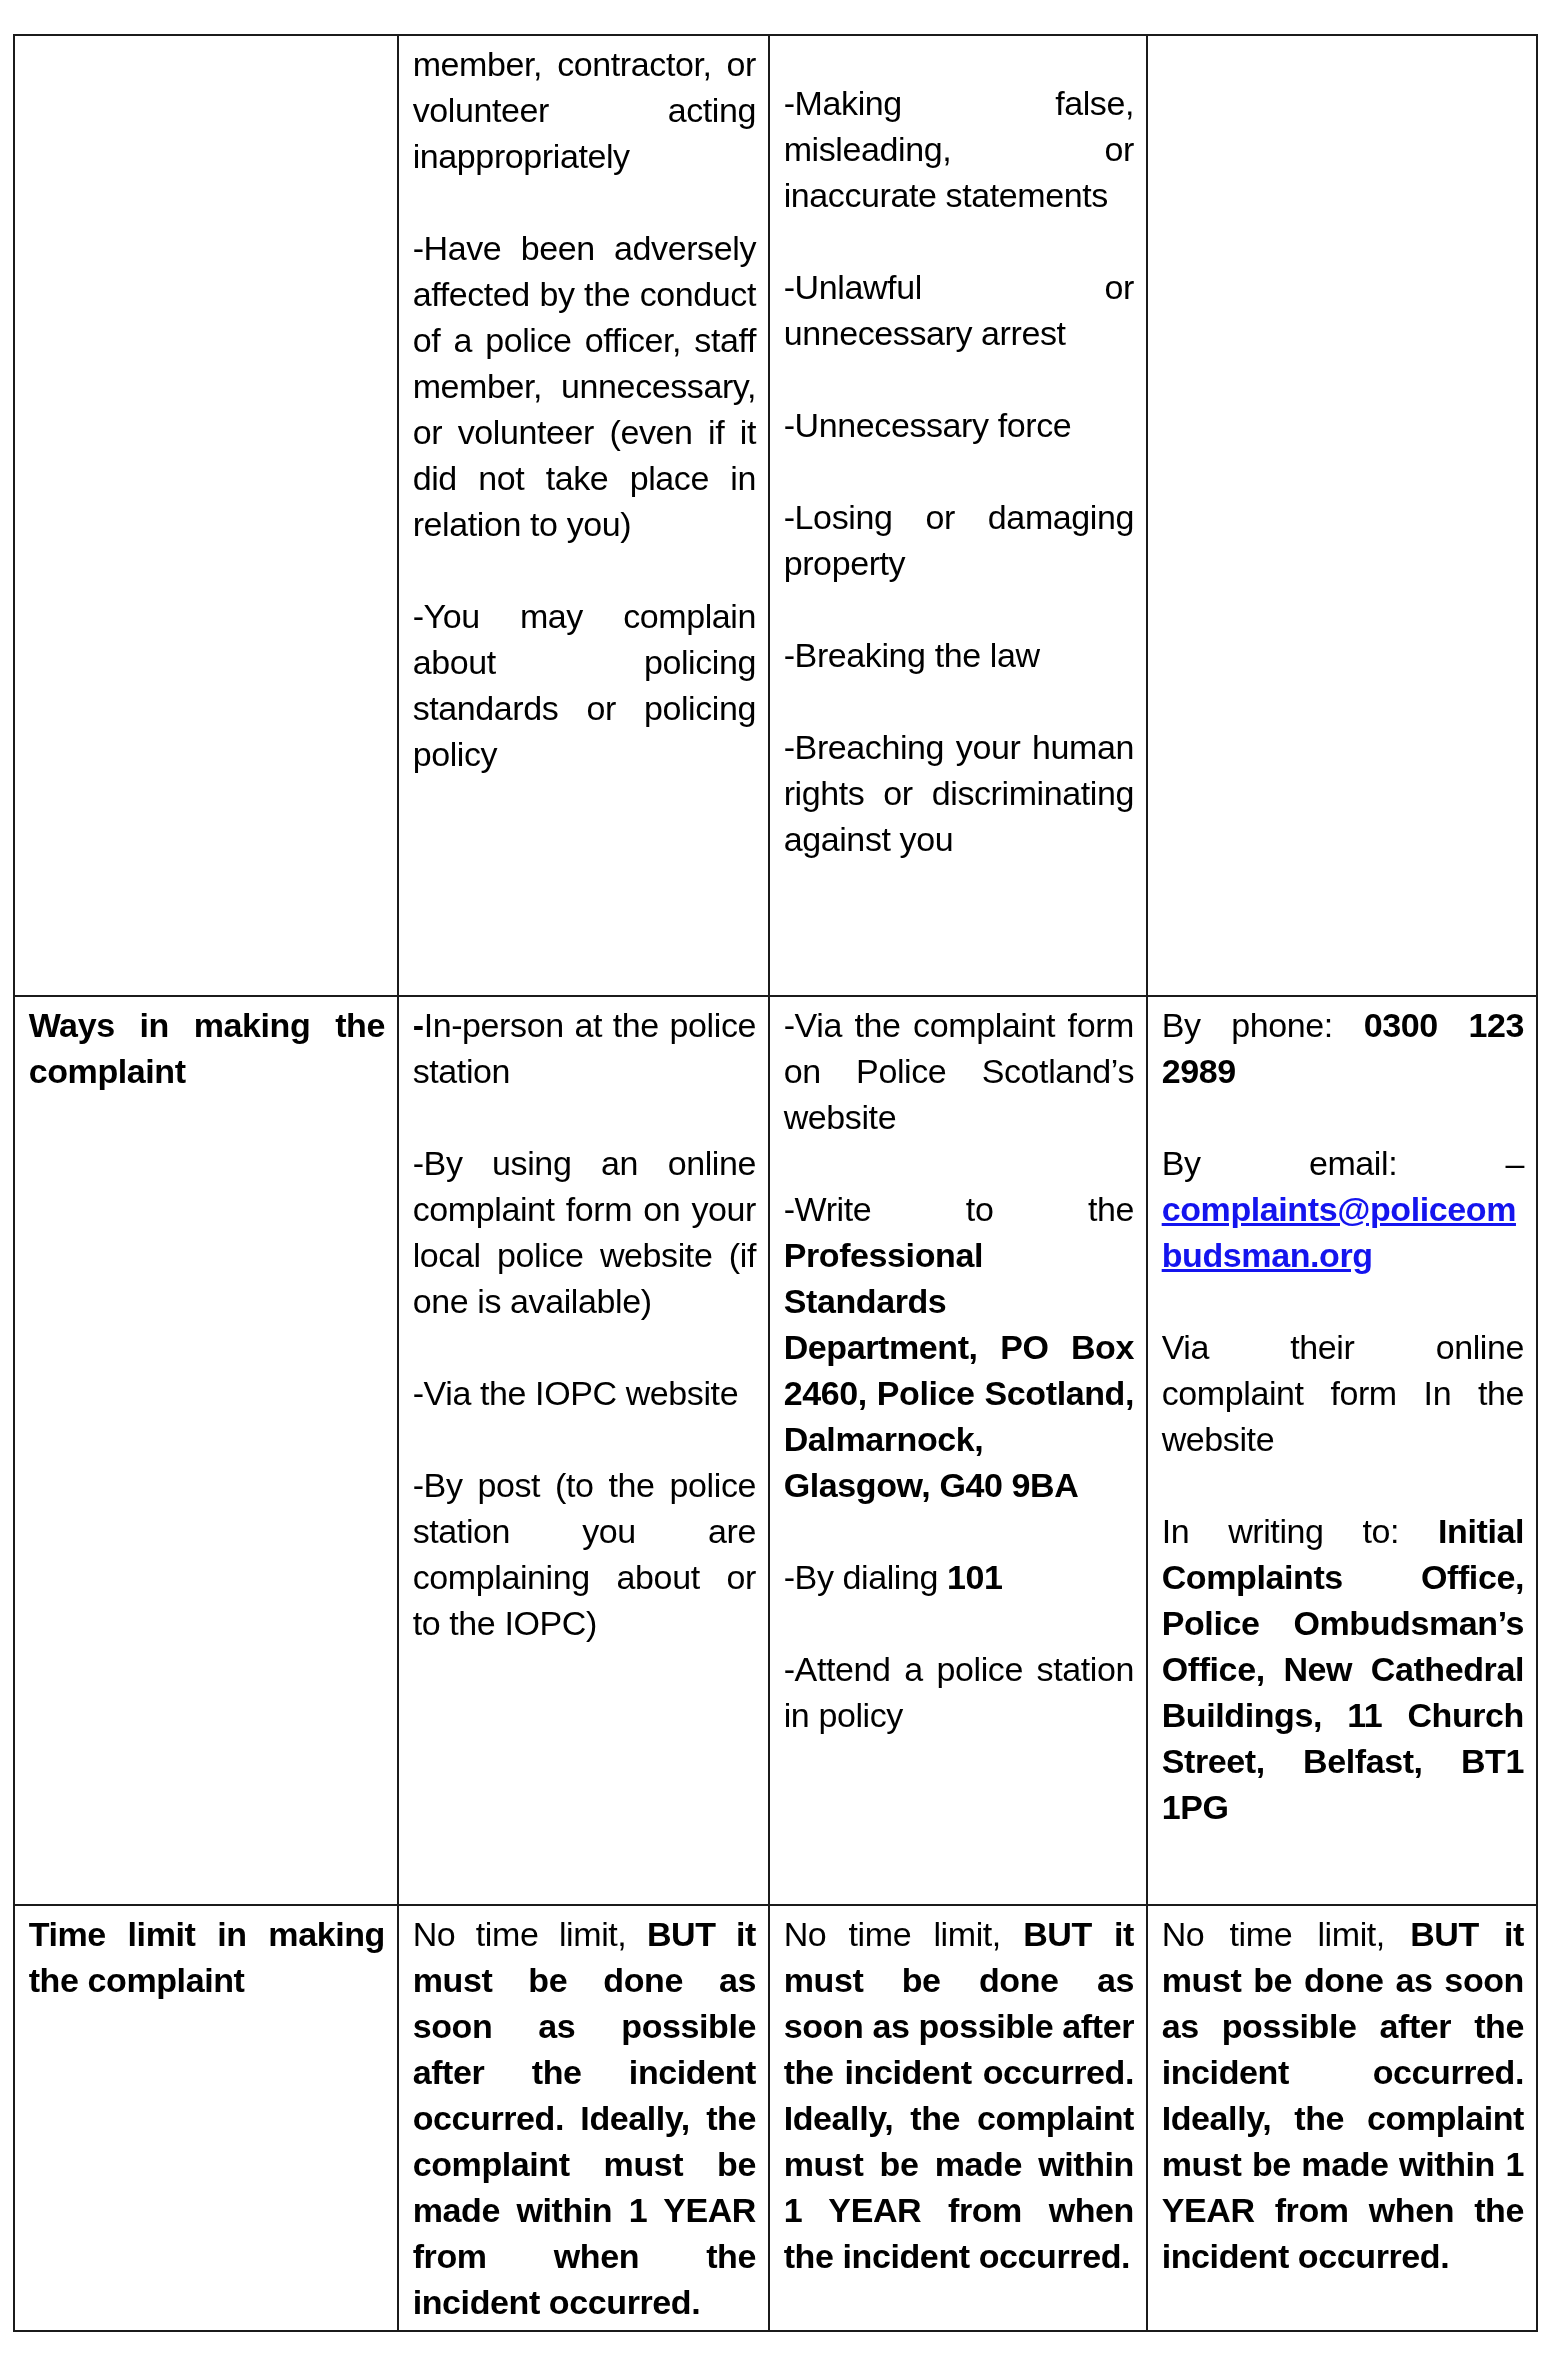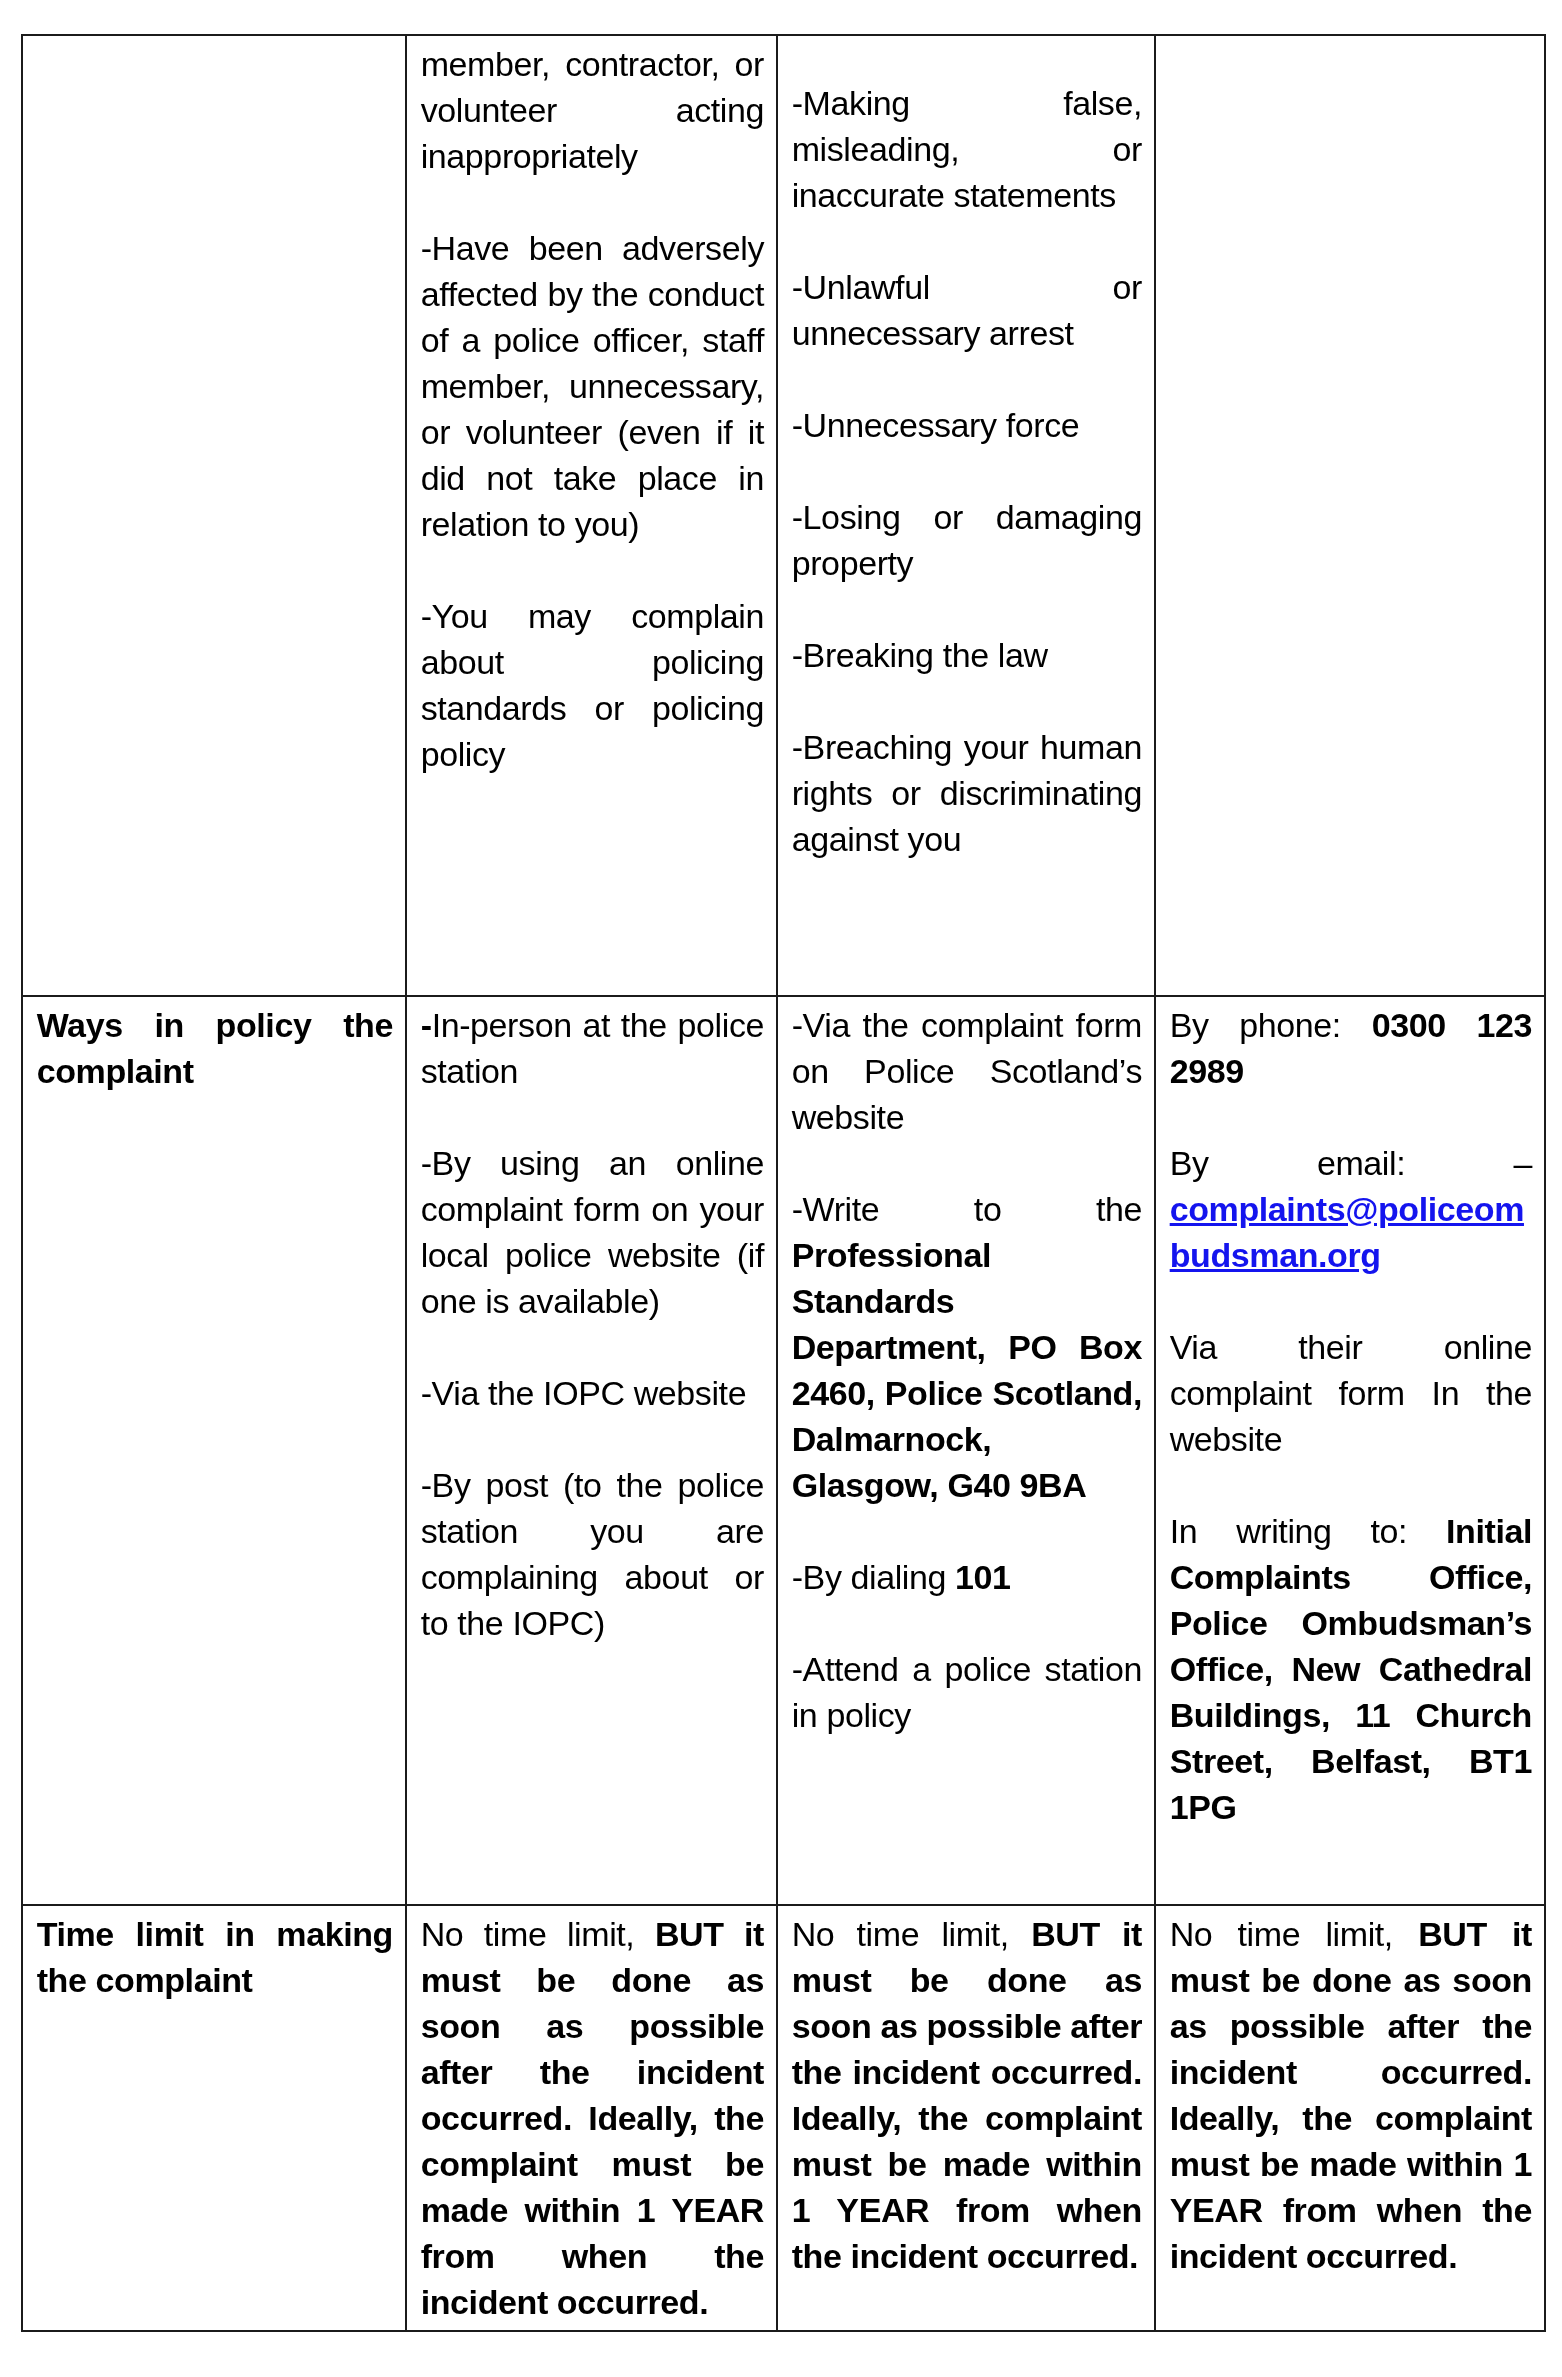--- a/index.html
+++ b/index.html
@@ -41,21 +41,21 @@
     color:var(--link-color);
     font-weight:700;
     text-decoration:underline;
     word-break:break-all;
   }
 </style>
 </head>
 <body>
 
 <div class="page">
-  <table class="doc-table" id="doc-table" style="left: 21px; top: 34px; width: 1523px;">
+  <table class="doc-table" id="doc-table" style="left: 13px; top: 34px; width: 1523px;">
     <colgroup id="doc-colgroup">
         <col style="width: 384px;">
         <col style="width: 371px;">
         <col style="width: 378px;">
         <col style="width: 390px;">
       </colgroup>
     <tbody id="doc-tbody">
         <tr style="height: 961px;">
           <td class="cell"></td>
           <td class="cell">
@@ -75,21 +75,21 @@
             <p class="para"><span class="">-Losing or damaging property</span></p>
             <p class="para blank">&nbsp;</p>
             <p class="para"><span class="">-Breaking the law</span></p>
             <p class="para blank">&nbsp;</p>
             <p class="para"><span class="">-Breaching your human rights or discriminating against you</span></p>
           </td>
           <td class="cell"></td>
         </tr>
         <tr style="height: 909px;">
           <td class="cell">
-            <p class="para"><span class="b">Ways in policy the complaint</span></p>
+            <p class="para"><span class="b">Ways in making the complaint</span></p>
           </td>
           <td class="cell">
             <p class="para"><span class="b">-</span><span class="">In-person at the police station</span></p>
             <p class="para blank">&nbsp;</p>
             <p class="para"><span class="">-By using an online complaint form on your local police website (if one is available)</span></p>
             <p class="para blank">&nbsp;</p>
             <p class="para"><span class="">-Via the IOPC website</span></p>
             <p class="para blank">&nbsp;</p>
             <p class="para"><span class="">-By post (to the police station you are complaining about or to the IOPC)</span></p>
           </td>

